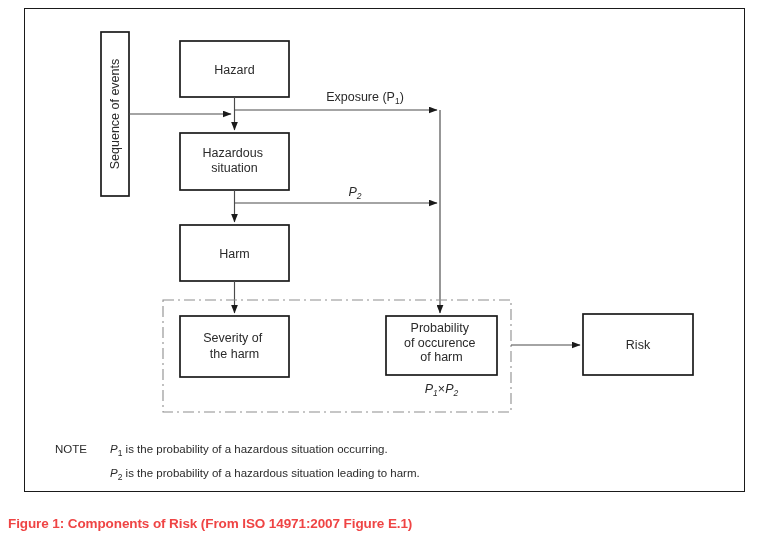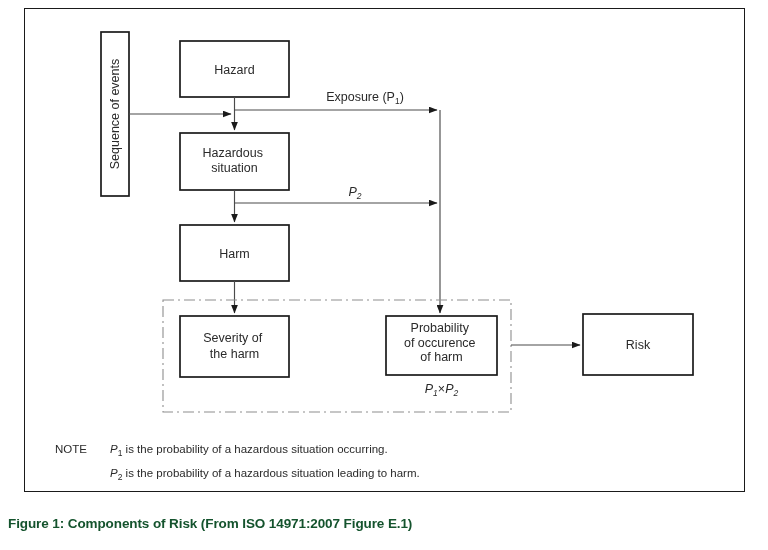--- a/index.html
+++ b/index.html
@@ -56,21 +56,21 @@
   }
   .ital { font-style: italic; }
   .sub { font-size: 8.5px; }
   .caption {
     position: absolute;
     left: 8px;
     top: 516px;
     font-family: "Liberation Sans", sans-serif;
     font-size: 13.5px;
     font-weight: bold;
-    color: #14532d;
+    color: #ef4444;
     letter-spacing: -0.1px;
   }
   .nodebox {
     fill: #ffffff;
     stroke: #1a1a1a;
     stroke-width: 1.7;
   }
   .dashbox {
     fill: none;
     stroke: #8e8e8e;

